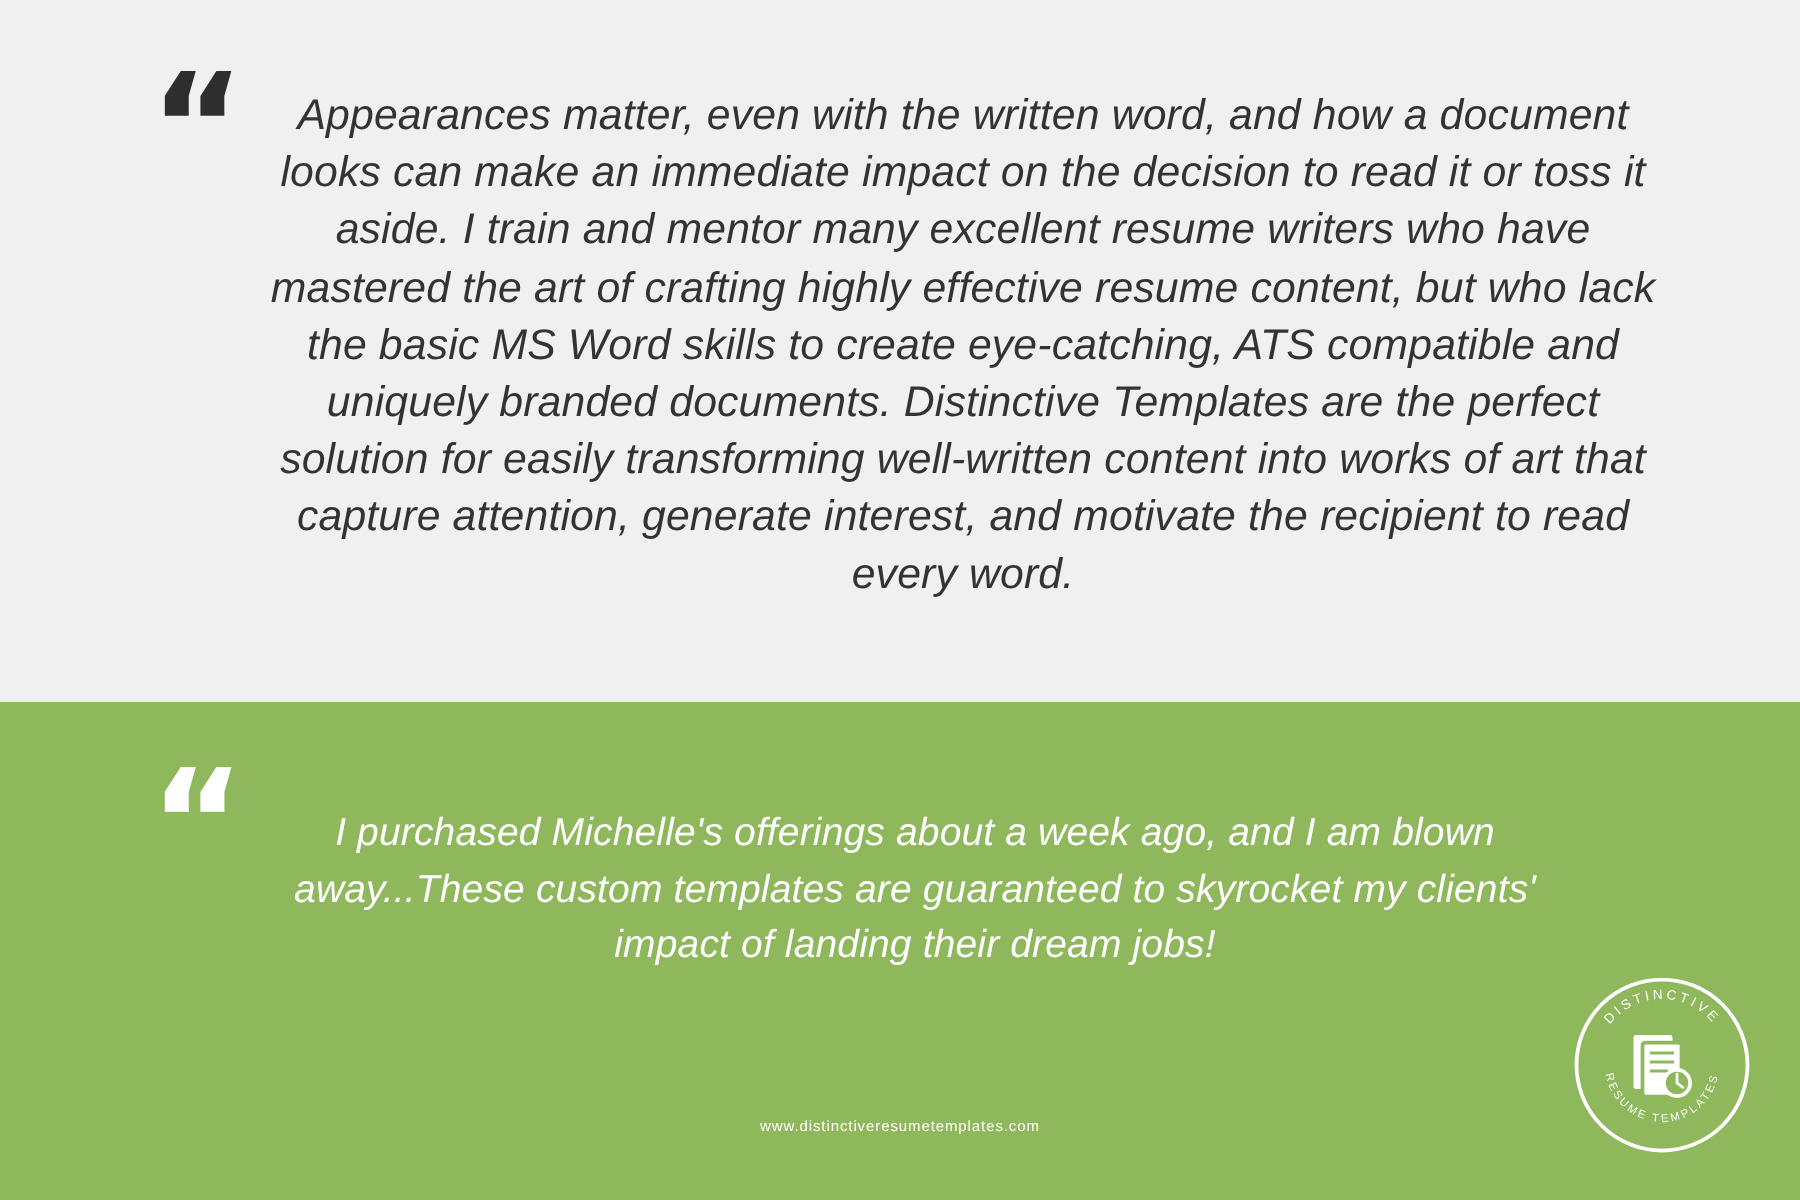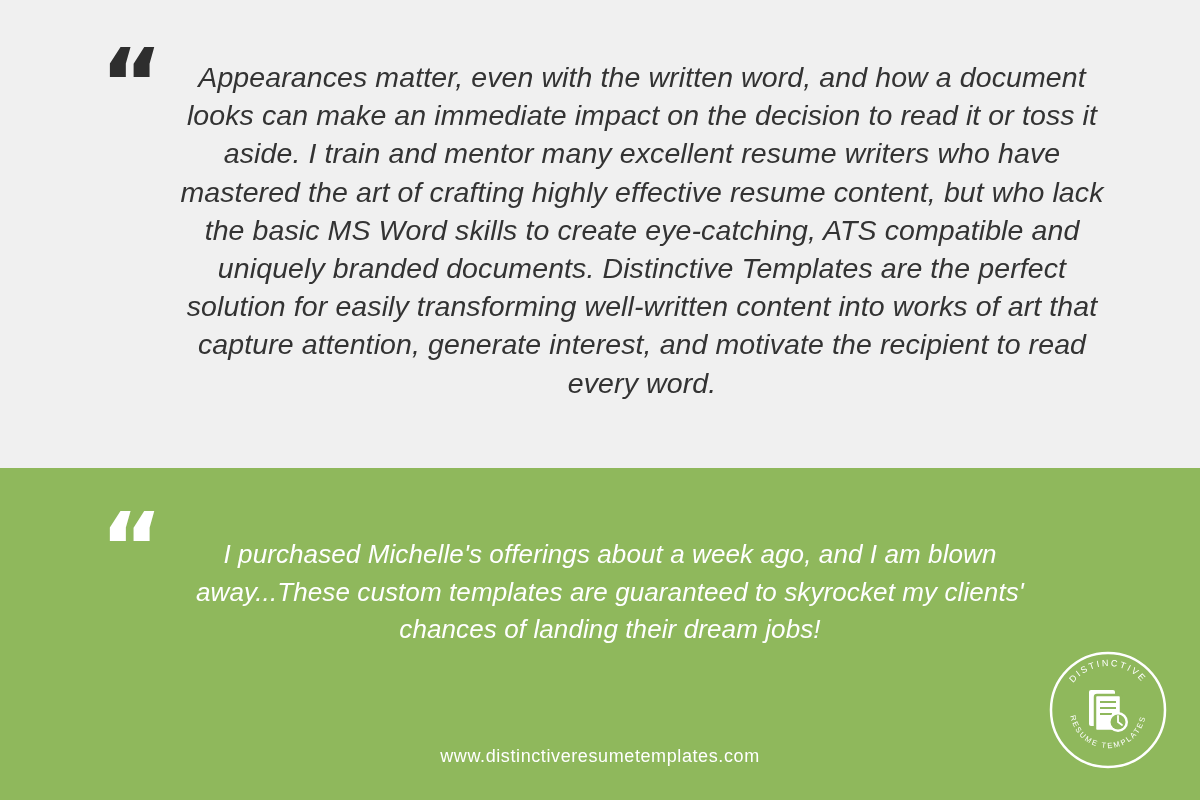--- a/index.html
+++ b/index.html
@@ -78,21 +78,21 @@
     line-height: 1.45;
     color: #ffffff;
     letter-spacing: 0.1px;
   }
   .site-url {
     position: absolute;
     left: 0;
     top: 278px;
     width: 1200px;
     text-align: center;
-    font-size: 18px;
+    font-size: 10px;
     color: #ffffff;
     letter-spacing: 0.6px;
   }
 
   
   .logo {
     position: absolute;
     right: 32px;
     bottom: 30px;
     width: 120px;
@@ -105,21 +105,21 @@
 
 <div class="page">
 
   <section class="panel-top">
     <div class="quote-mark quote-top">“</div>
     <p class="text-top">Appearances matter, even with the written word, and how a document looks can make an immediate impact on the decision to read it or toss it aside. I train and mentor many excellent resume writers who have mastered the art of crafting highly effective resume content, but who lack the basic MS Word skills to create eye-catching, ATS compatible and uniquely branded documents. Distinctive Templates are the perfect solution for easily transforming well-written content into works of art that capture attention, generate interest, and motivate the recipient to read every word.</p>
   </section>
 
   <section class="panel-bottom">
     <div class="quote-mark quote-bottom">“</div>
-    <p class="text-bottom">I purchased Michelle's offerings about a week ago, and I am blown away...These custom templates are guaranteed to skyrocket my clients' chances of landing their dream jobs!</p>
+    <p class="text-bottom">I purchased Michelle's offerings about a week ago, and I am blown away...These custom templates are guaranteed to skyrocket my clients' impact of landing their dream jobs!</p>
 
     <div class="site-url">www.distinctiveresumetemplates.com</div>
 
     <div class="logo">
       <svg width="120" height="120" viewBox="0 0 120 120" aria-hidden="true">
         <defs>
           <path id="arcTop" d="M 16,60 A 44,44 0 0 1 104,60"></path>
           <path id="arcBottom" d="M 22,60 A 38,38 0 0 0 98,60"></path>
         </defs>
         <circle cx="60" cy="60" r="57" fill="none" stroke="#ffffff" stroke-width="2.5"></circle>

